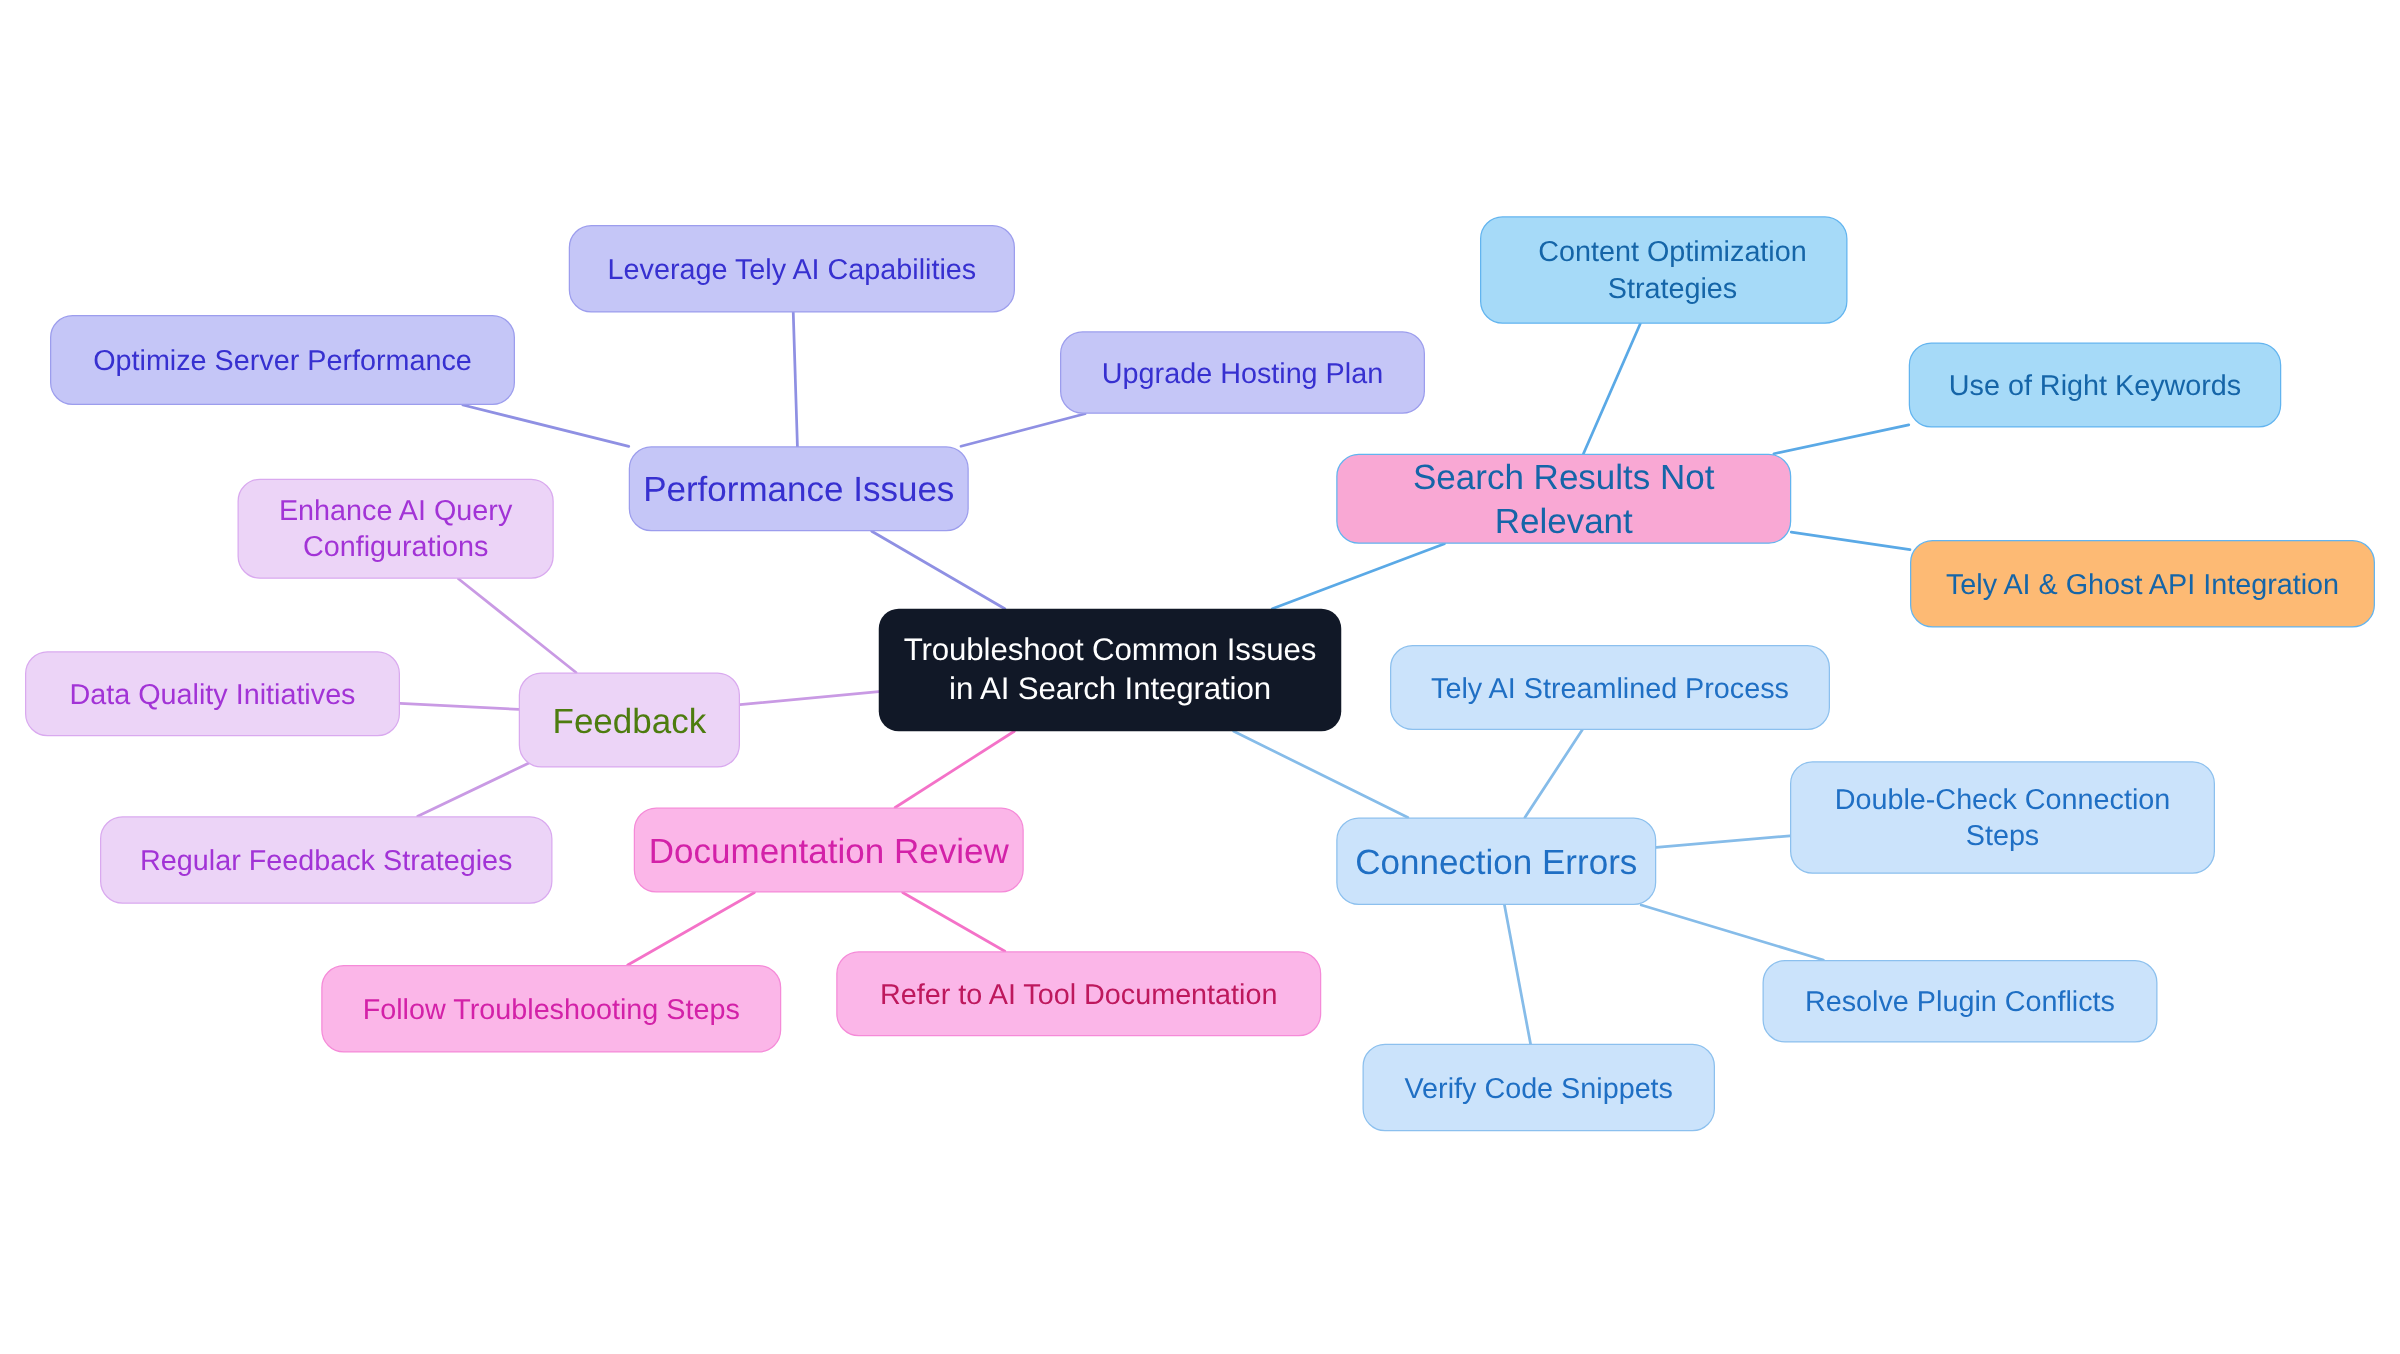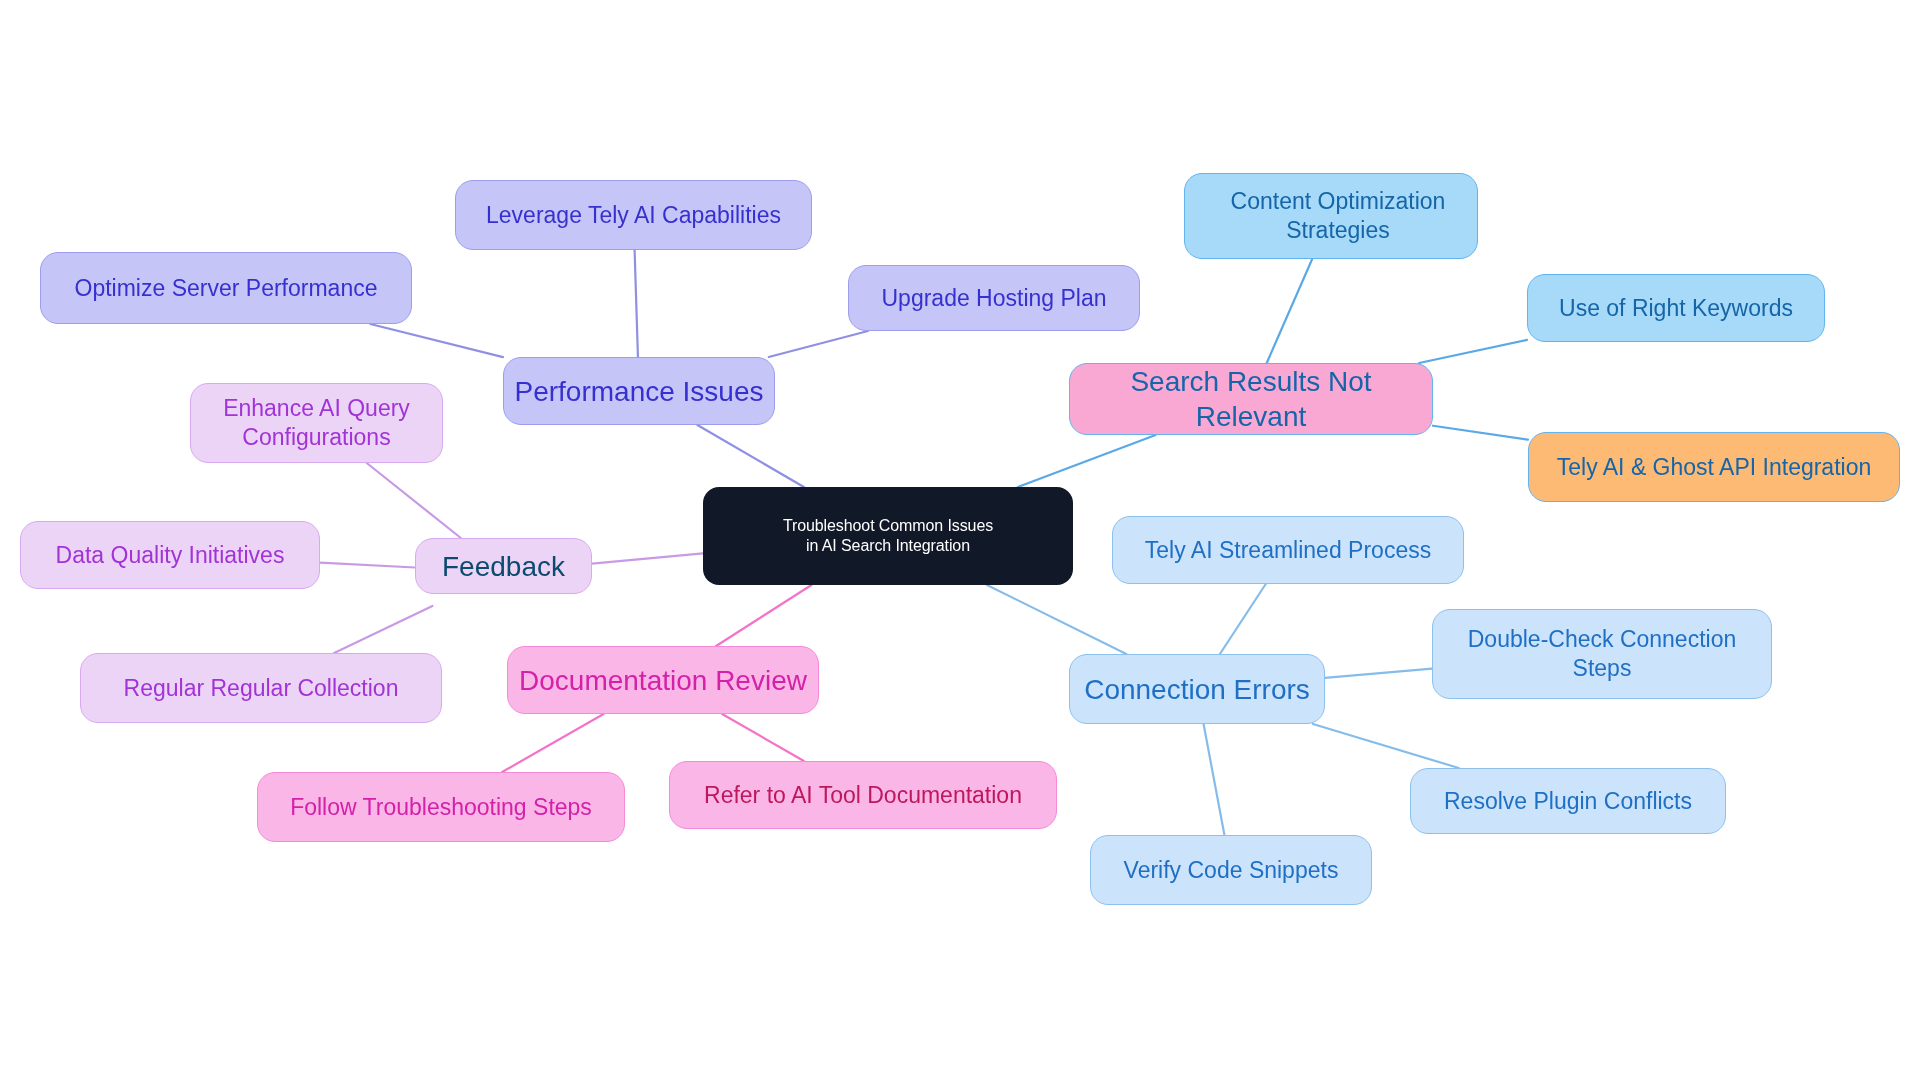--- a/index.html
+++ b/index.html
@@ -33,21 +33,21 @@
     border-radius: 18px;
     border-width: 1.5px;
     border-style: solid;
     line-height: 1.25;
     white-space: pre-line;
     padding: 6px 10px;
   }
   .node.root {
     border-radius: 16px;
     border: none;
-    font-size: 16px;
+    font-size: 25px;
     letter-spacing: -0.1px;
   }
   .node.branch {
     font-size: 28px;
   }
   .node.leaf {
     font-size: 23px;
   }
 </style>
 </head>
@@ -76,25 +76,25 @@
       <line x1="1312.9375" y1="724" x2="1458.6875" y2="768" stroke="#86bce9" stroke-width="2.2" stroke-linecap="round"></line>
       <line x1="1203.5745856353592" y1="724" x2="1224.4254143646408" y2="835" stroke="#86bce9" stroke-width="2.2" stroke-linecap="round"></line>
     </svg>
   <div id="nodes">
       <div class="node root" style="left: 703px; top: 487px; width: 370px; height: 98px; background: rgb(17, 24, 39); color: rgb(255, 255, 255);">Troubleshoot Common Issues
 in AI Search Integration</div>
       <div class="node branch" style="left: 503px; top: 357px; width: 272px; height: 68px; background: rgb(197, 198, 247); color: rgb(55, 48, 208); border-color: rgb(156, 157, 237);">Performance Issues</div>
       <div class="node leaf" style="left: 455px; top: 180px; width: 357px; height: 70px; background: rgb(197, 198, 247); color: rgb(55, 48, 208); border-color: rgb(156, 157, 237);">Leverage Tely AI Capabilities</div>
       <div class="node leaf" style="left: 40px; top: 252px; width: 372px; height: 72px; background: rgb(197, 198, 247); color: rgb(55, 48, 208); border-color: rgb(156, 157, 237);">Optimize Server Performance</div>
       <div class="node leaf" style="left: 848px; top: 265px; width: 292px; height: 66px; background: rgb(197, 198, 247); color: rgb(55, 48, 208); border-color: rgb(156, 157, 237);">Upgrade Hosting Plan</div>
-      <div class="node branch" style="left: 415px; top: 538px; width: 177px; height: 56px; background: rgb(236, 212, 247); color: #0c4a6e; border-color: rgb(217, 169, 239);">Feedback</div>
+      <div class="node branch" style="left: 415px; top: 538px; width: 177px; height: 76px; background: rgb(236, 212, 247); color: #4d7c0f; border-color: rgb(217, 169, 239);">Feedback</div>
       <div class="node leaf" style="left: 190px; top: 383px; width: 253px; height: 80px; background: rgb(236, 212, 247); color: rgb(162, 51, 214); border-color: rgb(217, 169, 239);">Enhance AI Query
 Configurations</div>
       <div class="node leaf" style="left: 20px; top: 521px; width: 300px; height: 68px; background: rgb(236, 212, 247); color: rgb(162, 51, 214); border-color: rgb(217, 169, 239);">Data Quality Initiatives</div>
-      <div class="node leaf" style="left: 80px; top: 653px; width: 362px; height: 70px; background: rgb(236, 212, 247); color: rgb(162, 51, 214); border-color: rgb(217, 169, 239);">Regular Regular Collection</div>
+      <div class="node leaf" style="left: 80px; top: 653px; width: 362px; height: 70px; background: rgb(236, 212, 247); color: rgb(162, 51, 214); border-color: rgb(217, 169, 239);">Regular Feedback Strategies</div>
       <div class="node branch" style="left: 507px; top: 646px; width: 312px; height: 68px; background: rgb(251, 182, 232); color: rgb(211, 33, 168); border-color: rgb(245, 138, 216);">Documentation Review</div>
       <div class="node leaf" style="left: 257px; top: 772px; width: 368px; height: 70px; background: rgb(251, 182, 232); color: rgb(211, 33, 168); border-color: rgb(245, 138, 216);">Follow Troubleshooting Steps</div>
       <div class="node leaf" style="left: 669px; top: 761px; width: 388px; height: 68px; background: rgb(251, 182, 232); color: #be185d; border-color: rgb(245, 138, 216);">Refer to AI Tool Documentation</div>
       <div class="node branch" style="left: 1069px; top: 363px; width: 364px; height: 72px; background: #f9a8d4; color: rgb(21, 101, 168); border-color: rgb(98, 180, 239);">Search Results Not Relevant</div>
       <div class="node leaf" style="left: 1184px; top: 173px; width: 294px; height: 86px; background: rgb(166, 218, 248); color: rgb(21, 101, 168); border-color: rgb(98, 180, 239); padding-left: 24px;">Content Optimization
 Strategies</div>
       <div class="node leaf" style="left: 1527px; top: 274px; width: 298px; height: 68px; background: rgb(166, 218, 248); color: rgb(21, 101, 168); border-color: rgb(98, 180, 239);">Use of Right Keywords</div>
       <div class="node leaf" style="left: 1528px; top: 432px; width: 372px; height: 70px; background: #fdba74; color: rgb(21, 101, 168); border-color: rgb(98, 180, 239);">Tely AI &amp; Ghost API Integration</div>
       <div class="node branch" style="left: 1069px; top: 654px; width: 256px; height: 70px; background: rgb(203, 227, 251); color: rgb(31, 111, 196); border-color: rgb(140, 192, 238);">Connection Errors</div>
       <div class="node leaf" style="left: 1112px; top: 516px; width: 352px; height: 68px; background: rgb(203, 227, 251); color: rgb(31, 111, 196); border-color: rgb(140, 192, 238);">Tely AI Streamlined Process</div>

